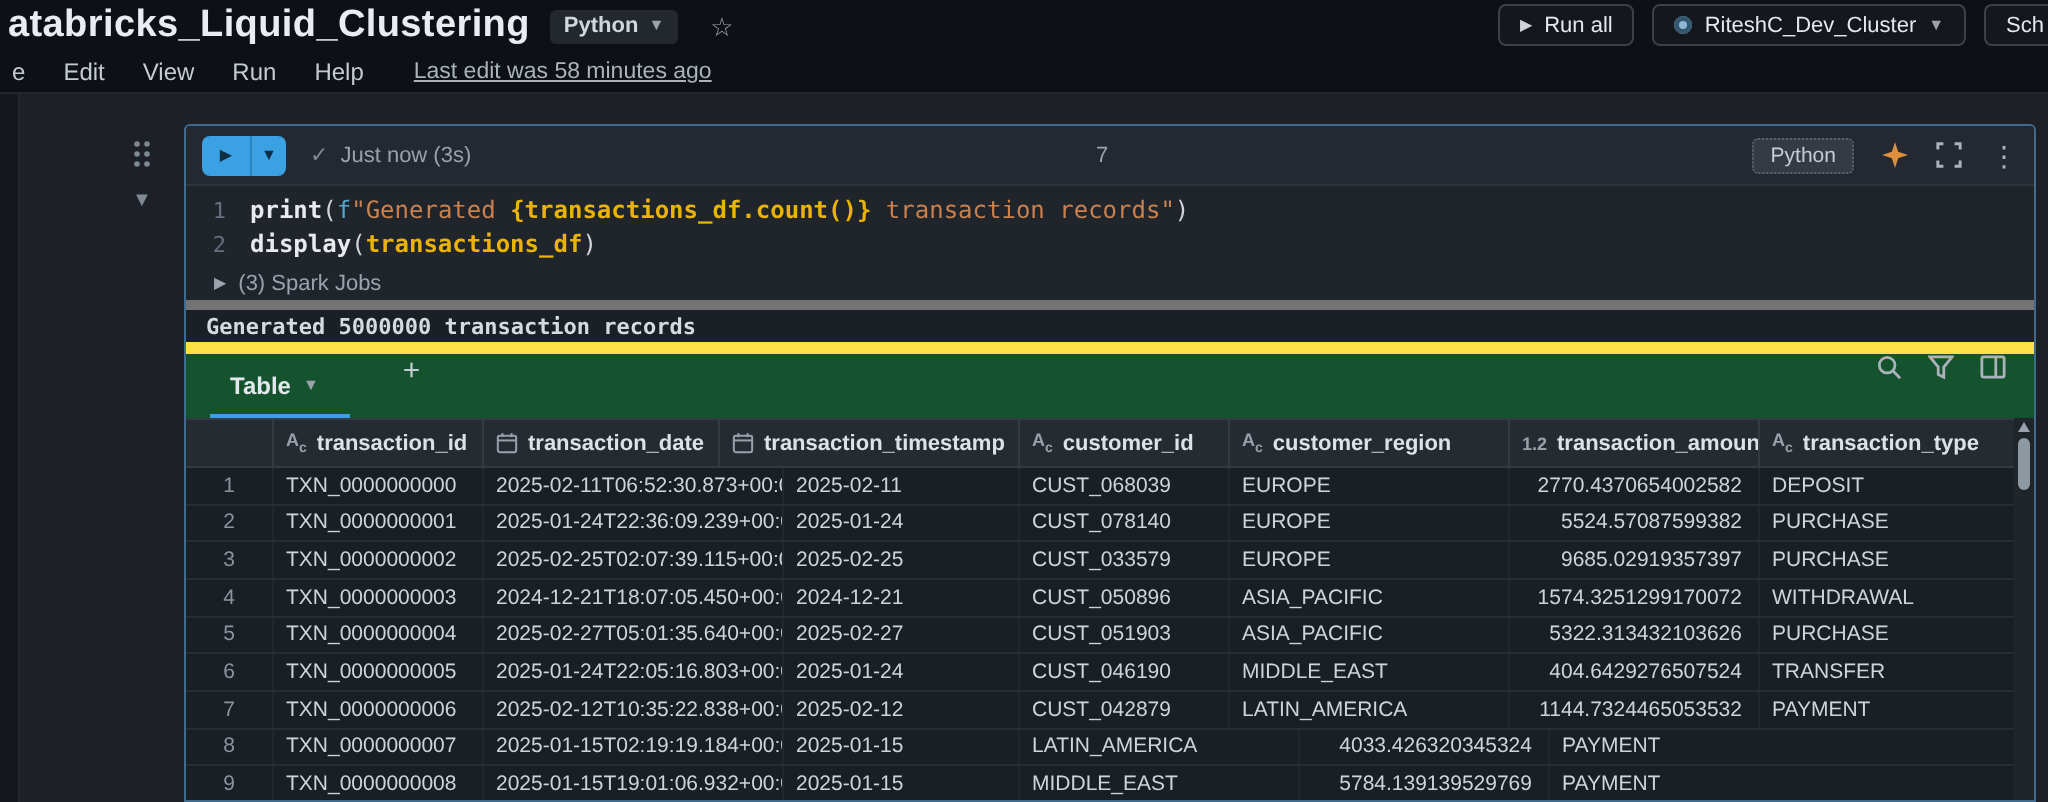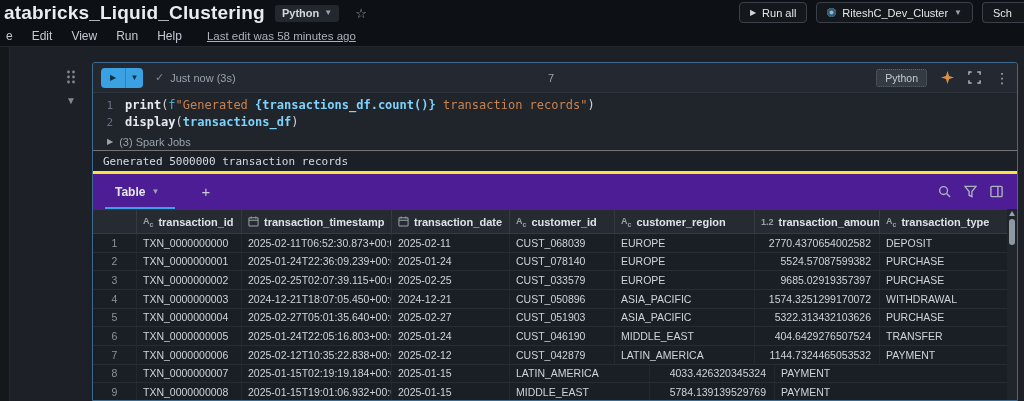--- a/index.html
+++ b/index.html
@@ -52,32 +52,32 @@
   .kebab { font-size:14px; color:#aab2bb; cursor:pointer; }
 
   
   .code-area { height:40px; padding-top:4px; background:#20252c; font-family:"DejaVu Sans Mono",monospace; font-size:12px; }
   .code-line { display:flex; line-height:17px; }
   .ln { width:32px; text-align:right; padding-right:12px; color:#667080; font-size:11px; }
   .tok-fn { color:#e8eaed; font-weight:bold; }
   .tok-pn { color:#d0d4d9; }
   .tok-fp { color:#53a7d0; }
   .tok-st { color:#c9824f; }
-  .tok-vr { color:#7dd3fc; font-weight:bold; }
+  .tok-vr { color:#eab308; font-weight:bold; }
 
   .spark-jobs { height:17px; display:flex; align-items:center; gap:6px; padding-left:14px;
                 font-size:11px; color:#9aa3ad; cursor:pointer; }
   .spark-arrow { font-size:8px; color:#9aa3ad; }
 
-  .output-line { height:21px; border-top:1px solid #737373; background:#1b2026; display:flex; align-items:center;
-                 padding-left:10px; font-family:"DejaVu Sans Mono",monospace; font-size:11px; font-weight:normal; color:#d6dbe1; }
-
-  
-  .results-bar { height:38px; border-top:3px solid #fde047; background:#4c1d95; position:relative;
-                 display:flex; align-items:center; }
+  .output-line { height:21px; border-top:5px solid #737373; background:#1b2026; display:flex; align-items:center;
+                 padding-left:10px; font-family:"DejaVu Sans Mono",monospace; font-size:11px; font-weight:bold; color:#d6dbe1; }
+
+  
+  .results-bar { height:38px; border-top:6px solid #fde047; background:#14532d; position:relative;
+                 display:flex; }
   .tab-table { margin-left:18px; display:flex; align-items:center; gap:6px; font-size:12px; font-weight:bold;
                color:#e3e8ed; cursor:pointer; height:100%; position:relative; padding:0 4px;}
   .tab-table::after { content:""; position:absolute; left:-6px; right:-12px; bottom:0; height:2px; background:#3e9fe8; }
   .add-tab { margin-left:38px; font-size:15px; color:#c6ccd3; cursor:pointer; }
   .results-icons { position:absolute; right:14px; display:flex; gap:13px; align-items:center; }
 
   
   .tbl { position:relative; }
   .thead { height:25px; background:#262b32; border-top:1px solid #333a42; border-bottom:1px solid #333a42;
            display:flex; }
@@ -117,21 +117,21 @@
     <div class="topbar-right">
       <span class="tb-btn">
         <span class="play">▶</span>
         <span>Run all</span>
       </span>
       <span class="tb-btn">
         <span class="cluster-dot"></span>
         <span>RiteshC_Dev_Cluster</span>
         <span class="chev">▼</span>
       </span>
-      <span class="tb-btn" style="border-right:none;border-radius:4px 0 0 4px;padding-right:12px;">
+      <span class="tb-btn" style="border-right:none;border-radius:4px 0 0 4px;padding-right:2px;">
         <span>Sch</span>
       </span>
     </div>
   </div>
 
   <div class="menubar">
     <span style="display:flex;align-items:center;">
         <span class="menu-item">e</span>
         <span class="menu-item">Edit</span>
         <span class="menu-item">View</span>
@@ -234,38 +234,38 @@
       </span>
     </div>
 
     <div class="tbl">
       <div class="thead">
           <div class="th c0"></div>
           <div class="th c1">
             <span class="ticon">A<span class="sub">c</span></span>
             <span>transaction_id</span>
           </div>
+          <div class="th c3">
+            <svg class="cal" width="11" height="11" viewBox="0 0 12 12" fill="none" stroke="currentColor" stroke-width="1.1">
+              <rect x="1" y="2" width="10" height="9" rx="1"></rect>
+              <line x1="3.5" y1="0.6" x2="3.5" y2="2.8"></line>
+              <line x1="8.5" y1="0.6" x2="8.5" y2="2.8"></line>
+              <line x1="1" y1="4.6" x2="11" y2="4.6"></line>
+            </svg>
+            <span>transaction_date</span>
+          </div>
           <div class="th c2">
             <svg class="cal" width="11" height="11" viewBox="0 0 12 12" fill="none" stroke="currentColor" stroke-width="1.1">
               <rect x="1" y="2" width="10" height="9" rx="1"></rect>
               <line x1="3.5" y1="0.6" x2="3.5" y2="2.8"></line>
               <line x1="8.5" y1="0.6" x2="8.5" y2="2.8"></line>
               <line x1="1" y1="4.6" x2="11" y2="4.6"></line>
             </svg>
             <span>transaction_timestamp</span>
           </div>
-          <div class="th c3">
-            <svg class="cal" width="11" height="11" viewBox="0 0 12 12" fill="none" stroke="currentColor" stroke-width="1.1">
-              <rect x="1" y="2" width="10" height="9" rx="1"></rect>
-              <line x1="3.5" y1="0.6" x2="3.5" y2="2.8"></line>
-              <line x1="8.5" y1="0.6" x2="8.5" y2="2.8"></line>
-              <line x1="1" y1="4.6" x2="11" y2="4.6"></line>
-            </svg>
-            <span>transaction_date</span>
-          </div>
           <div class="th c4">
             <span class="ticon">A<span class="sub">c</span></span>
             <span>customer_id</span>
           </div>
           <div class="th c5">
             <span class="ticon">A<span class="sub">c</span></span>
             <span>customer_region</span>
           </div>
           <div class="th c6">
             <span class="ticon">1.2</span>

